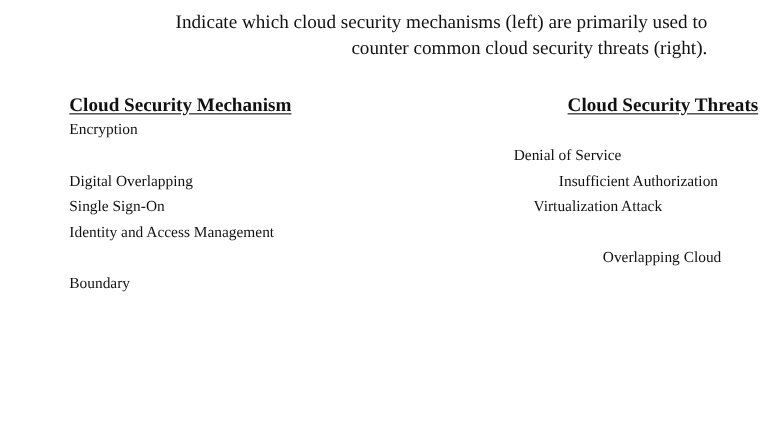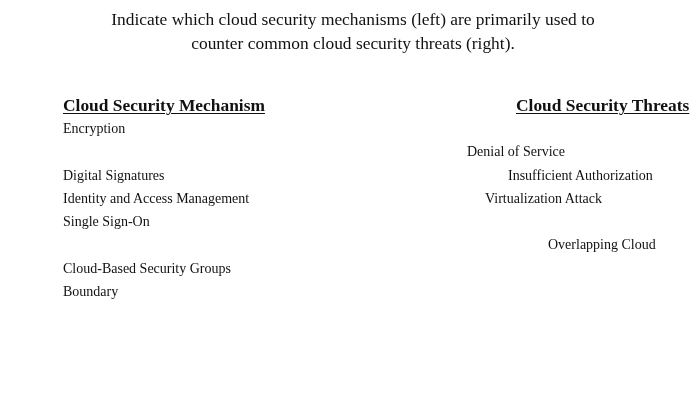--- a/index.html
+++ b/index.html
@@ -24,35 +24,35 @@
   }
 
   
   .intro {
     position: absolute;
     left: 63px;
     top: 8px;
     width: 580px;
     font-size: 17.4px;
     line-height: 23.5px;
-    text-align: center;
+    text-align: right;
   }
   .intro-line { display: block; white-space: pre; }
 
   
   .columns {
     position: absolute;
     left: 0;
     top: 82px;
     width: 700px;
   }
 
   .col {
     position: absolute;
-    top: 12px;
+    top: 2px;
   }
   .col-left  { left: 63px;  width: 340px; }
   .col-right { left: 395px; width: 305px; margin-left: 42px; }
 
   .col-head {
     font-size: 17.4px;
     line-height: 23px;
     font-weight: bold;
     text-decoration: underline;
     text-underline-offset: 2px;
@@ -91,25 +91,24 @@
 
   <div class="columns">
 
     <div class="col col-left">
       <div class="col-head-wrap">
         <span class="col-head">Cloud Security Mechanism</span>
       </div>
       <div class="rows">
         <div class="row">Encryption</div>
         <div class="row spacer"></div>
-        <div class="row">Digital Signatures</div>
+        <div class="row">Digital Overlapping</div>
+        <div class="row">Single Sign-On</div>
         <div class="row">Identity and Access Management</div>
-        <div class="row">Single Sign-On</div>
         <div class="row spacer"></div>
-        <div class="row">Cloud-Based Security Groups</div>
         <div class="row">Boundary</div>
         <div class="row spacer"></div>
       </div>
     </div>
 
     <div class="col col-right">
       <div class="col-head-wrap">
         <span class="col-head head-right-shift">Cloud Security Threats</span>
       </div>
       <div class="rows">

